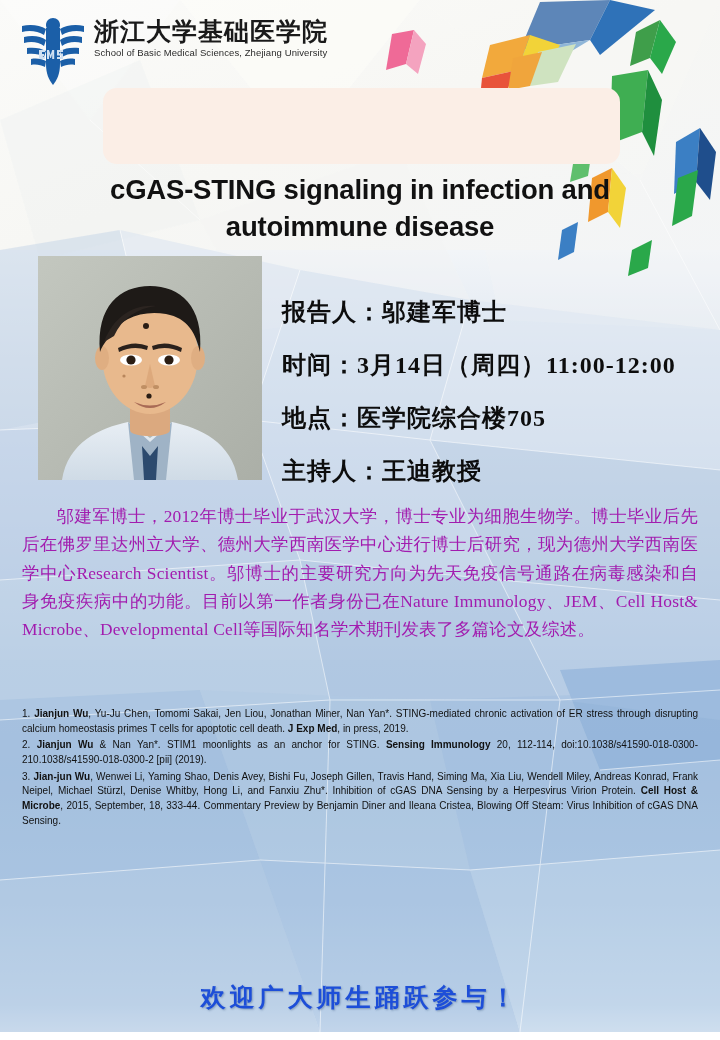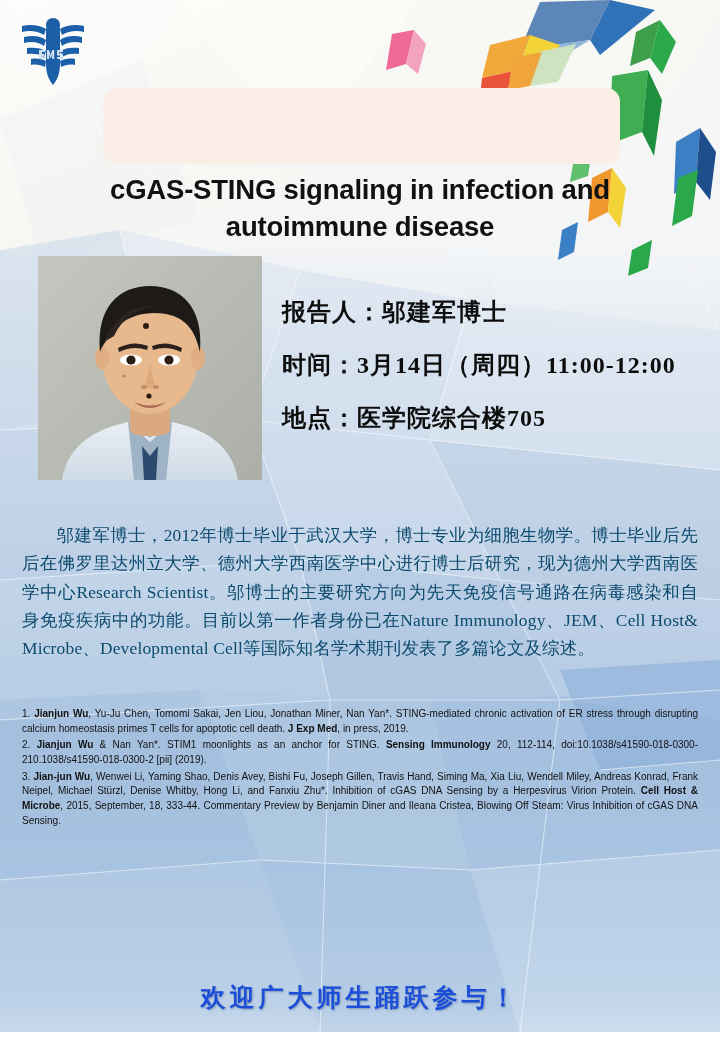--- a/index.html
+++ b/index.html
@@ -82,23 +82,23 @@
   }
   .info-line{
     font-family:"Liberation Serif",serif;
     font-size:24px;font-weight:bold;color:#0d0d0d;
     letter-spacing:1px;line-height:1.0;margin-bottom:29px;white-space:nowrap;
   }
   .info-line:last-child{margin-bottom:0;}
 
   
   .bio{
-    position:absolute;left:22px;top:521px;width:676px;
+    position:absolute;left:22px;top:502px;width:676px;
     font-family:"Liberation Serif",serif;
-    font-size:17.4px;color:#0c4a6e;line-height:1.63;
+    font-size:17.4px;color:#a21caf;line-height:1.63;
     text-align:justify;text-justify:inter-character;
     letter-spacing:.2px;
   }
   .bio p{margin:0;text-indent:2em;}
 
   
   .pubs{
     position:absolute;left:22px;top:707px;width:676px;
     font-family:"Liberation Sans",sans-serif;
     font-size:10px;color:#111;line-height:1.47;
@@ -219,20 +219,24 @@
         <path d="M11 45 C17 44 22 45 26 47 L25 53 C21 51 16 50 11 51 Z"></path>
         <path d="M55 45 C49 44 44 45 40 47 L41 53 C45 51 50 50 55 51 Z"></path>
         <path d="M26 14 L40 14 L40 50 C40 60 37 66 33 71 C29 66 26 60 26 50 Z"></path>
       </g>
       <g fill="#cfe0f2">
         <path d="M19 36 h3 v9 h-3 z M19 36 h6 v2 h-6 z M19 40 h5 v2 h-5 z M19 43 h6 v2 h-6 z"></path>
         <path d="M27 36 l2 0 l1.6 5 l1.6 -5 l2 0 l0 9 l-2 0 l0 -5 l-1.2 4 l-0.8 0 l-1.2 -4 l0 5 l-2 0 z"></path>
         <path d="M37 36 h6 v2 h-4 v1.6 h4 v5.4 h-6 v-2 h4 v-1.6 h-4 z"></path>
       </g>
     </svg>
+    <div class="logo-text">
+      <div class="logo-cn">浙江大学基础医学院</div>
+      <div class="logo-en">School of Basic Medical Sciences, Zhejiang University</div>
+    </div>
   </div>
 
   <div class="banner"></div>
 
   <div class="en-title">
     <div>cGAS-STING signaling in infection and</div>
     <div>autoimmune disease</div>
   </div>
 
   <div class="portrait">
@@ -281,20 +285,21 @@
       <circle cx="108" cy="70" r="3" fill="#2a1d14"></circle>
       <circle cx="111" cy="140" r="2.6" fill="#2a1d14"></circle>
       <circle cx="86" cy="120" r="1.6" fill="#b8865c"></circle>
     </svg>
   </div>
 
   <div class="info">
     <div class="info-line">报告人：邬建军博士</div>
     <div class="info-line">时间：3月14日（周四）11:00-12:00</div>
     <div class="info-line">地点：医学院综合楼705</div>
+    <div class="info-line">主持人：王迪教授</div>
   </div>
 
   <div class="bio">
     <p>邬建军博士，2012年博士毕业于武汉大学，博士专业为细胞生物学。博士毕业后先后在佛罗里达州立大学、德州大学西南医学中心进行博士后研究，现为德州大学西南医学中心Research Scientist。邬博士的主要研究方向为先天免疫信号通路在病毒感染和自身免疫疾病中的功能。目前以第一作者身份已在Nature Immunology、JEM、Cell Host&amp; Microbe、Developmental Cell等国际知名学术期刊发表了多篇论文及综述。</p>
   </div>
 
   <div class="pubs">
       <p class="pub"><span>1.</span><span> </span><b>Jianjun Wu</b><span>, Yu-Ju Chen, Tomomi Sakai, Jen Liou, Jonathan Miner, Nan Yan*. STING-mediated chronic activation of ER stress through disrupting calcium homeostasis primes T cells for apoptotic cell death. </span><b>J Exp Med</b><span>, in press, 2019.</span></p>
       <p class="pub"><span>2.</span><span> </span><b>Jianjun Wu</b><span> &amp; Nan Yan*. STIM1 moonlights as an anchor for STING. </span><b>Sensing Immunology</b><span> 20, 112-114, doi:10.1038/s41590-018-0300-210.1038/s41590-018-0300-2 [pii] (2019).</span></p>
       <p class="pub"><span>3.</span><span> </span><b>Jian-jun Wu</b><span>, Wenwei Li, Yaming Shao, Denis Avey, Bishi Fu, Joseph Gillen, Travis Hand, Siming Ma, Xia Liu, Wendell Miley, Andreas Konrad, Frank Neipel, Michael Stürzl, Denise Whitby, Hong Li, and Fanxiu Zhu*. Inhibition of cGAS DNA Sensing by a Herpesvirus Virion Protein. </span><b>Cell Host &amp; Microbe</b><span>, 2015, September, 18, 333-44. Commentary Preview by Benjamin Diner and Ileana Cristea, Blowing Off Steam: Virus Inhibition of cGAS DNA Sensing.</span></p>

